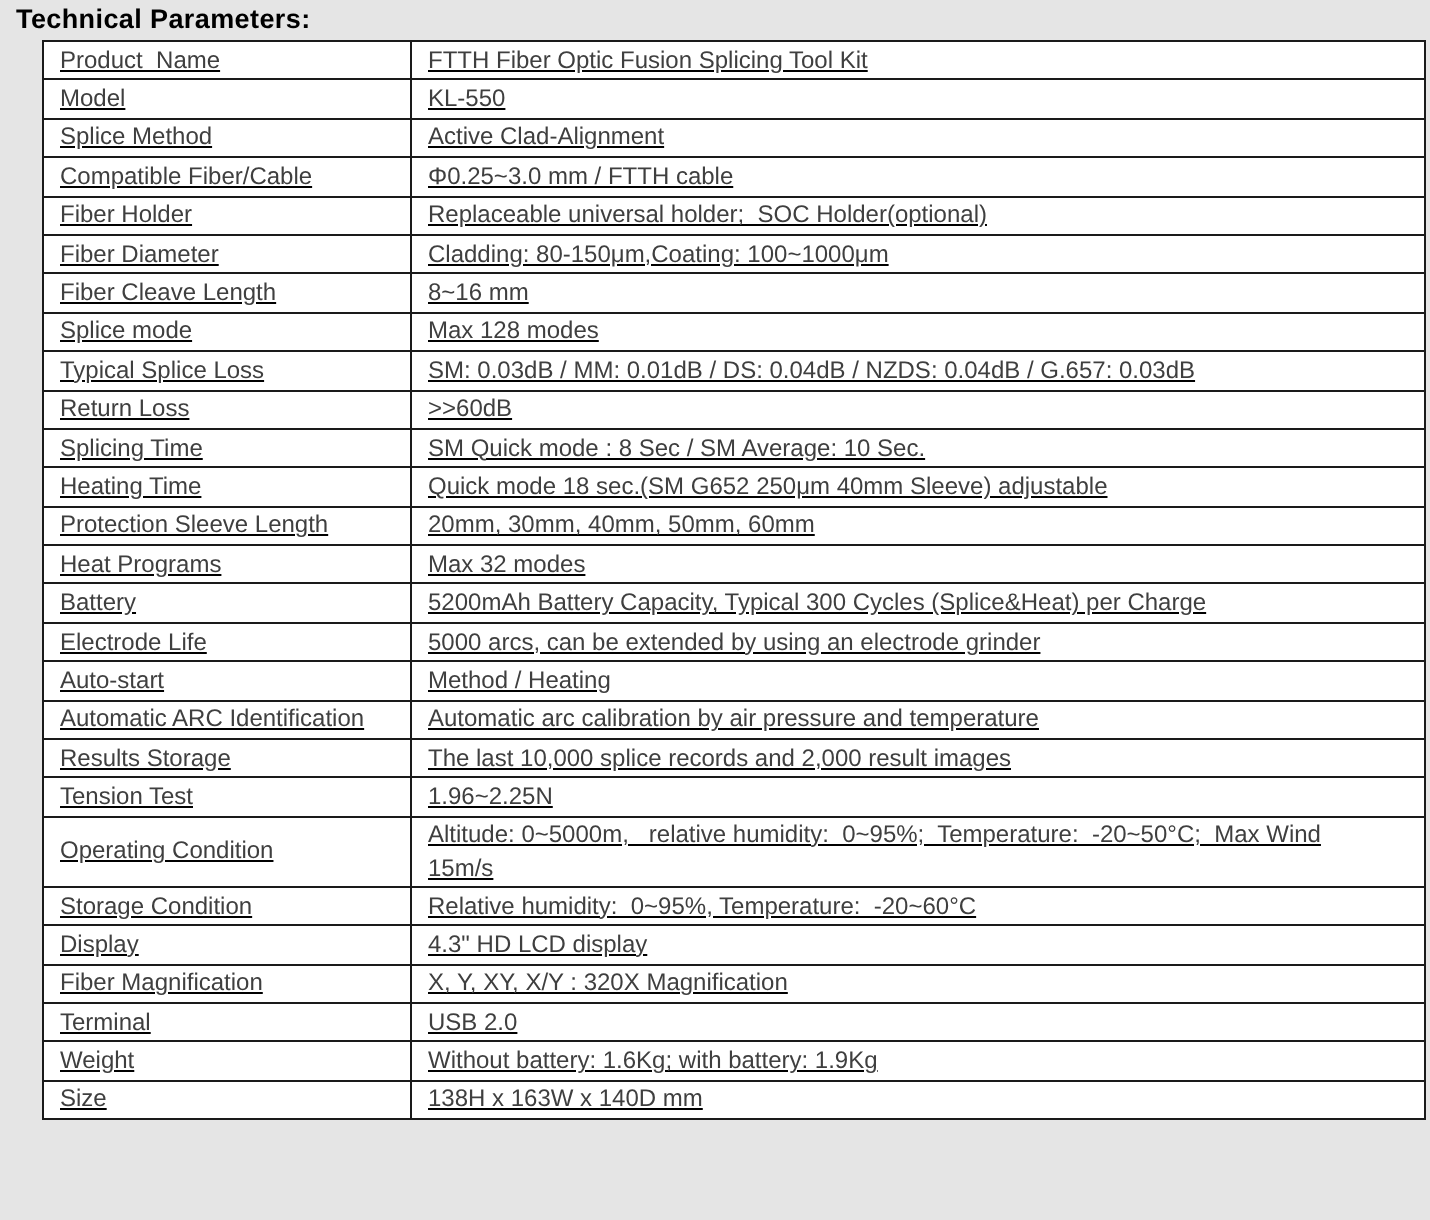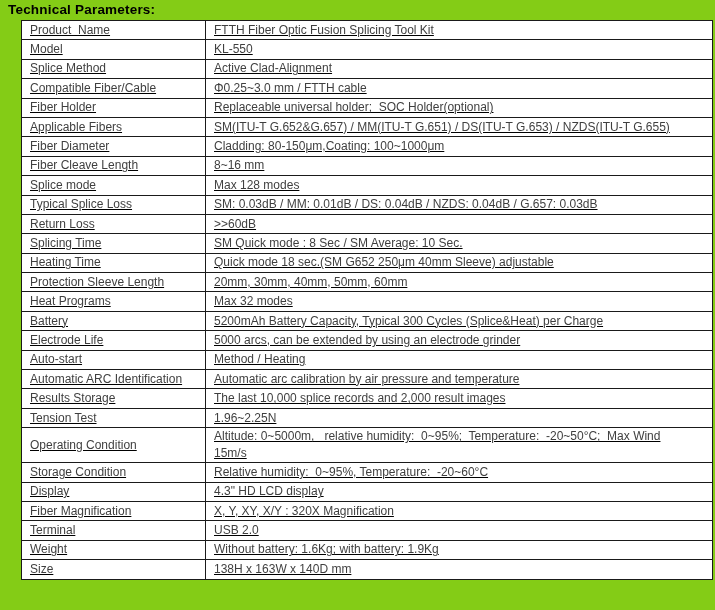--- a/index.html
+++ b/index.html
@@ -8,21 +8,21 @@
     background: #ffffff;
     width: 715px;
     height: 610px;
     overflow: hidden;
     font-family: "Liberation Sans", "DejaVu Sans", sans-serif;
   }
   .page {
     position: relative;
     width: 715px;
     height: 610px;
-    background: #84cc16;
+    background: #e5e5e5;
   }
   .title {
     margin: 0;
     padding: 2px 0 3px 8px;
     font-size: 13.5px;
     font-weight: bold;
     color: #000000;
     letter-spacing: 0.2px;
     white-space: pre-wrap;
   }
@@ -78,24 +78,20 @@
   <tr>
     <td class="label-cell">Compatible Fiber/Cable</td>
     <td class="value-cell">Φ0.25~3.0 mm / FTTH cable</td>
   </tr>
 
   <tr>
     <td class="label-cell">Fiber Holder</td>
     <td class="value-cell">Replaceable universal holder;  SOC Holder(optional)</td>
   </tr>
 
-  <tr>
-    <td class="label-cell">Applicable Fibers</td>
-    <td class="value-cell">SM(ITU-T G.652&amp;G.657) / MM(ITU-T G.651) / DS(ITU-T G.653) / NZDS(ITU-T G.655)</td>
-  </tr>
 
   <tr>
     <td class="label-cell">Fiber Diameter</td>
     <td class="value-cell">Cladding: 80-150μm,Coating: 100~1000μm</td>
   </tr>
 
   <tr>
     <td class="label-cell">Fiber Cleave Length</td>
     <td class="value-cell">8~16 mm</td>
   </tr>

